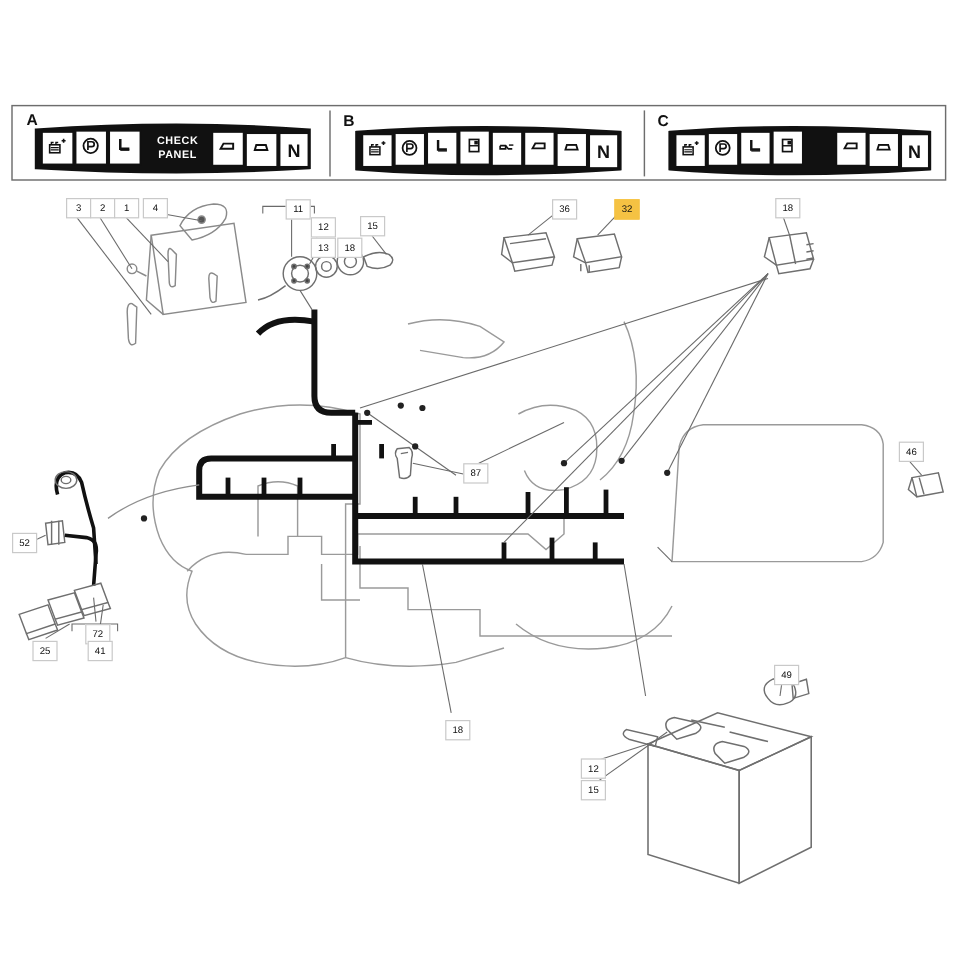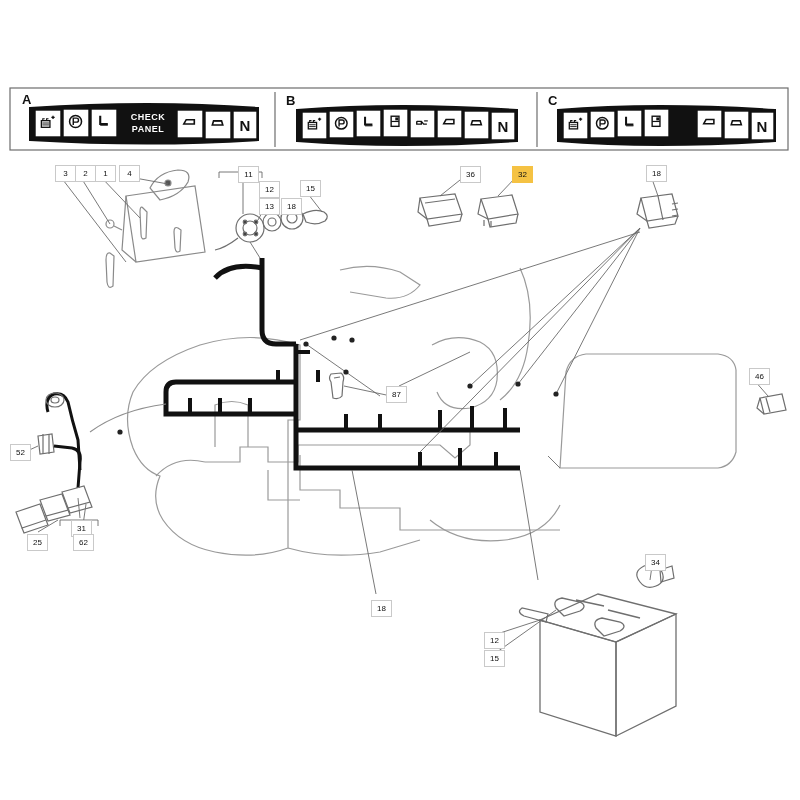--- a/index.html
+++ b/index.html
@@ -368,23 +368,23 @@
       <div style="position: absolute; left: 238px; top: 166px; width: 19px; height: 15px; line-height: 15px; text-align: center; font-family: &quot;Liberation Sans&quot;, sans-serif; font-size: 8px; color: rgb(17, 17, 17); border: 1px solid rgb(201, 201, 201); background: rgb(255, 255, 255);">11</div>
       <div style="position: absolute; left: 259px; top: 181px; width: 19px; height: 15px; line-height: 15px; text-align: center; font-family: &quot;Liberation Sans&quot;, sans-serif; font-size: 8px; color: rgb(17, 17, 17); border: 1px solid rgb(201, 201, 201); background: rgb(255, 255, 255);">12</div>
       <div style="position: absolute; left: 300px; top: 180px; width: 19px; height: 15px; line-height: 15px; text-align: center; font-family: &quot;Liberation Sans&quot;, sans-serif; font-size: 8px; color: rgb(17, 17, 17); border: 1px solid rgb(201, 201, 201); background: rgb(255, 255, 255);">15</div>
       <div style="position: absolute; left: 259px; top: 198px; width: 19px; height: 15px; line-height: 15px; text-align: center; font-family: &quot;Liberation Sans&quot;, sans-serif; font-size: 8px; color: rgb(17, 17, 17); border: 1px solid rgb(201, 201, 201); background: rgb(255, 255, 255);">13</div>
       <div style="position: absolute; left: 281px; top: 198px; width: 19px; height: 15px; line-height: 15px; text-align: center; font-family: &quot;Liberation Sans&quot;, sans-serif; font-size: 8px; color: rgb(17, 17, 17); border: 1px solid rgb(201, 201, 201); background: rgb(255, 255, 255);">18</div>
       <div style="position: absolute; left: 460px; top: 166px; width: 19px; height: 15px; line-height: 15px; text-align: center; font-family: &quot;Liberation Sans&quot;, sans-serif; font-size: 8px; color: rgb(17, 17, 17); border: 1px solid rgb(201, 201, 201); background: rgb(255, 255, 255);">36</div>
       <div style="position: absolute; left: 512px; top: 166px; width: 19px; height: 15px; line-height: 15px; text-align: center; font-family: &quot;Liberation Sans&quot;, sans-serif; font-size: 8px; color: rgb(17, 17, 17); border: 1px solid rgb(245, 194, 67); background: rgb(245, 194, 67);">32</div>
       <div style="position: absolute; left: 646px; top: 165px; width: 19px; height: 15px; line-height: 15px; text-align: center; font-family: &quot;Liberation Sans&quot;, sans-serif; font-size: 8px; color: rgb(17, 17, 17); border: 1px solid rgb(201, 201, 201); background: rgb(255, 255, 255);">18</div>
       <div style="position: absolute; left: 386px; top: 386px; width: 19px; height: 15px; line-height: 15px; text-align: center; font-family: &quot;Liberation Sans&quot;, sans-serif; font-size: 8px; color: rgb(17, 17, 17); border: 1px solid rgb(201, 201, 201); background: rgb(255, 255, 255);">87</div>
       <div style="position: absolute; left: 10px; top: 444px; width: 19px; height: 15px; line-height: 15px; text-align: center; font-family: &quot;Liberation Sans&quot;, sans-serif; font-size: 8px; color: rgb(17, 17, 17); border: 1px solid rgb(201, 201, 201); background: rgb(255, 255, 255);">52</div>
-      <div style="position: absolute; left: 71px; top: 520px; width: 19px; height: 15px; line-height: 15px; text-align: center; font-family: &quot;Liberation Sans&quot;, sans-serif; font-size: 8px; color: rgb(17, 17, 17); border: 1px solid rgb(201, 201, 201); background: rgb(255, 255, 255);">31</div>
+      <div style="position: absolute; left: 71px; top: 520px; width: 19px; height: 15px; line-height: 15px; text-align: center; font-family: &quot;Liberation Sans&quot;, sans-serif; font-size: 8px; color: rgb(17, 17, 17); border: 1px solid rgb(201, 201, 201); background: rgb(255, 255, 255);">72</div>
       <div style="position: absolute; left: 27px; top: 534px; width: 19px; height: 15px; line-height: 15px; text-align: center; font-family: &quot;Liberation Sans&quot;, sans-serif; font-size: 8px; color: rgb(17, 17, 17); border: 1px solid rgb(201, 201, 201); background: rgb(255, 255, 255);">25</div>
-      <div style="position: absolute; left: 73px; top: 534px; width: 19px; height: 15px; line-height: 15px; text-align: center; font-family: &quot;Liberation Sans&quot;, sans-serif; font-size: 8px; color: rgb(17, 17, 17); border: 1px solid rgb(201, 201, 201); background: rgb(255, 255, 255);">62</div>
+      <div style="position: absolute; left: 73px; top: 534px; width: 19px; height: 15px; line-height: 15px; text-align: center; font-family: &quot;Liberation Sans&quot;, sans-serif; font-size: 8px; color: rgb(17, 17, 17); border: 1px solid rgb(201, 201, 201); background: rgb(255, 255, 255);">41</div>
       <div style="position: absolute; left: 749px; top: 368px; width: 19px; height: 15px; line-height: 15px; text-align: center; font-family: &quot;Liberation Sans&quot;, sans-serif; font-size: 8px; color: rgb(17, 17, 17); border: 1px solid rgb(201, 201, 201); background: rgb(255, 255, 255);">46</div>
       <div style="position: absolute; left: 371px; top: 600px; width: 19px; height: 15px; line-height: 15px; text-align: center; font-family: &quot;Liberation Sans&quot;, sans-serif; font-size: 8px; color: rgb(17, 17, 17); border: 1px solid rgb(201, 201, 201); background: rgb(255, 255, 255);">18</div>
-      <div style="position: absolute; left: 645px; top: 554px; width: 19px; height: 15px; line-height: 15px; text-align: center; font-family: &quot;Liberation Sans&quot;, sans-serif; font-size: 8px; color: rgb(17, 17, 17); border: 1px solid rgb(201, 201, 201); background: rgb(255, 255, 255);">34</div>
+      <div style="position: absolute; left: 645px; top: 554px; width: 19px; height: 15px; line-height: 15px; text-align: center; font-family: &quot;Liberation Sans&quot;, sans-serif; font-size: 8px; color: rgb(17, 17, 17); border: 1px solid rgb(201, 201, 201); background: rgb(255, 255, 255);">49</div>
       <div style="position: absolute; left: 484px; top: 632px; width: 19px; height: 15px; line-height: 15px; text-align: center; font-family: &quot;Liberation Sans&quot;, sans-serif; font-size: 8px; color: rgb(17, 17, 17); border: 1px solid rgb(201, 201, 201); background: rgb(255, 255, 255);">12</div>
       <div style="position: absolute; left: 484px; top: 650px; width: 19px; height: 15px; line-height: 15px; text-align: center; font-family: &quot;Liberation Sans&quot;, sans-serif; font-size: 8px; color: rgb(17, 17, 17); border: 1px solid rgb(201, 201, 201); background: rgb(255, 255, 255);">15</div>
     </div>
 
 </div>
 
 </body></html>

